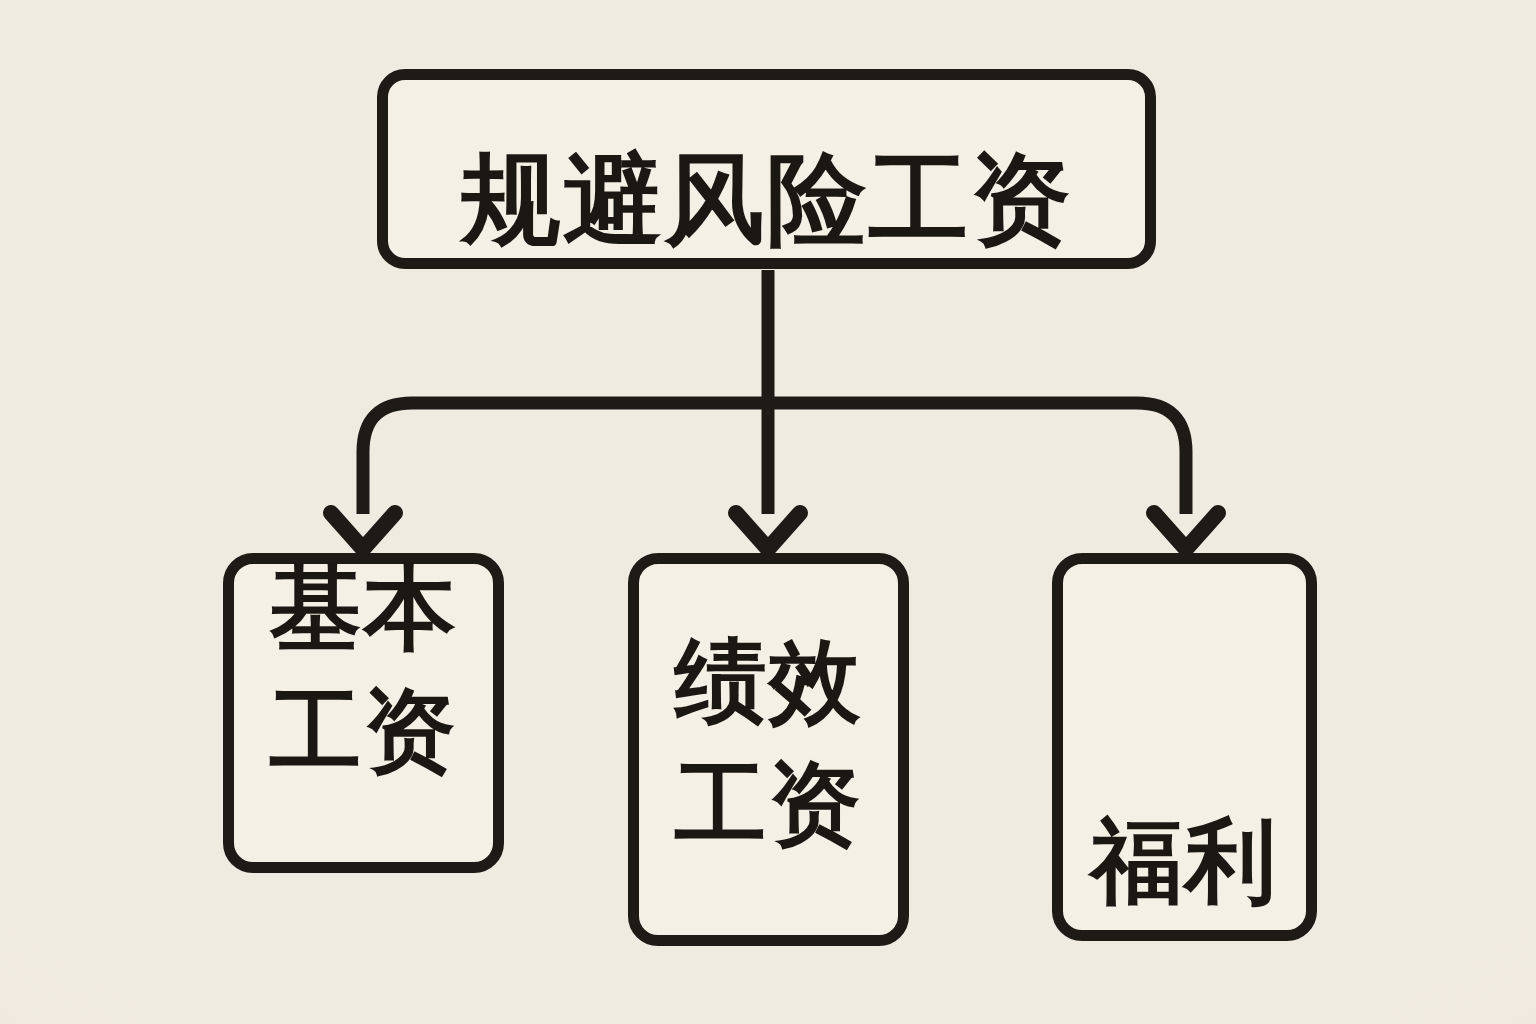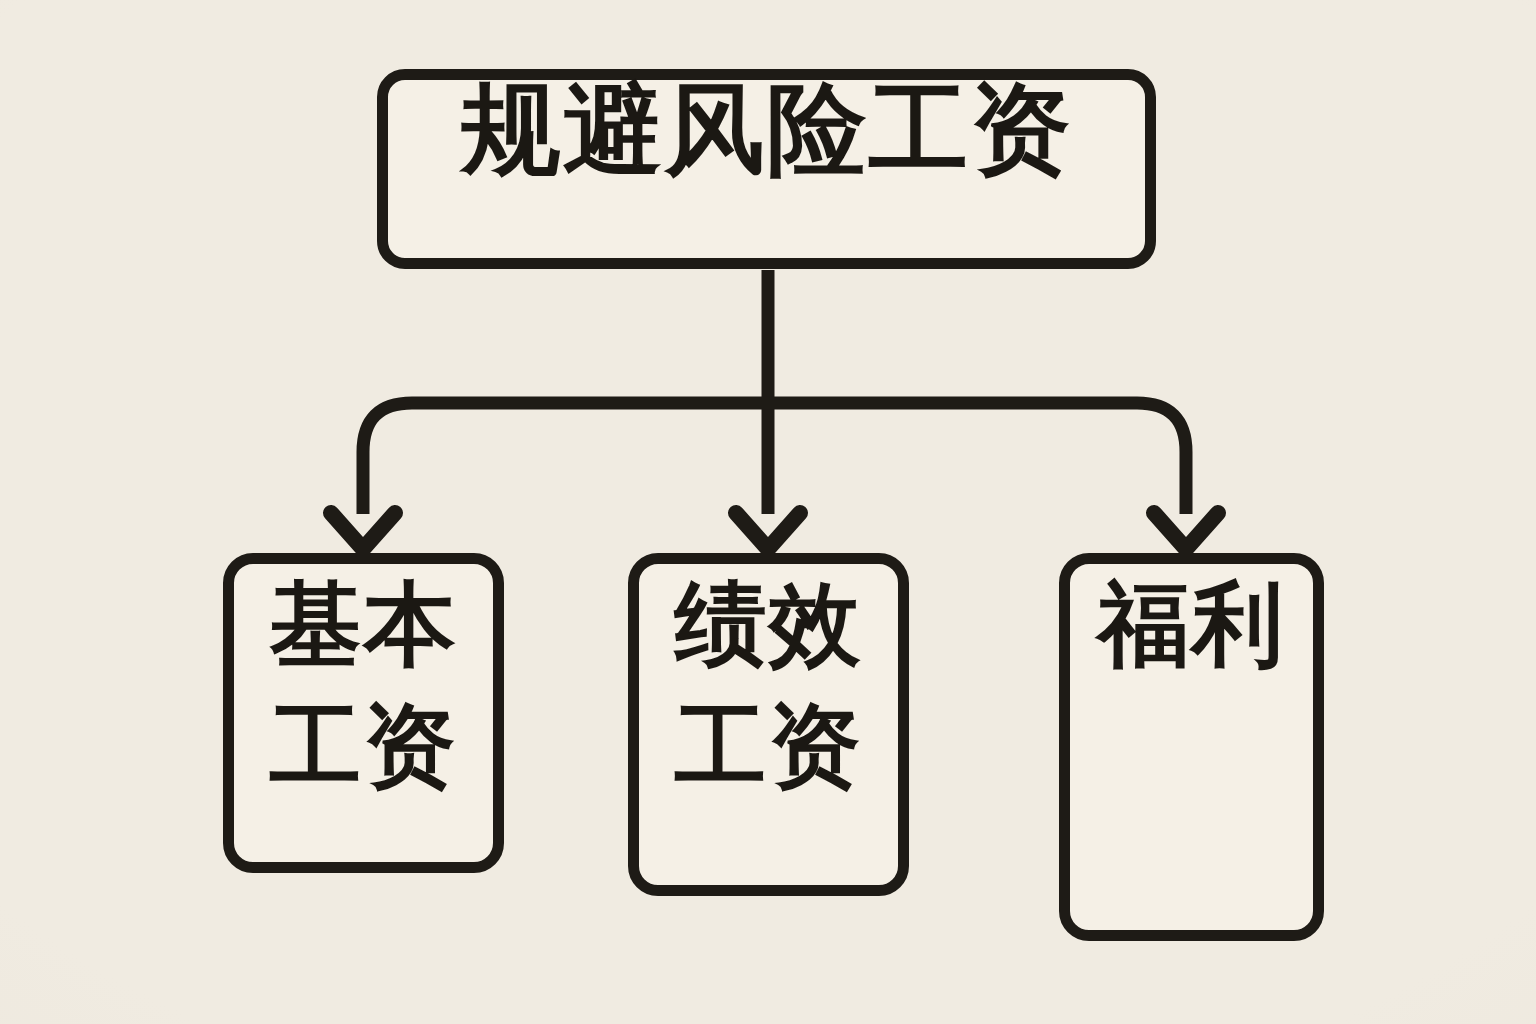--- a/index.html
+++ b/index.html
@@ -45,24 +45,25 @@
     stroke-linejoin: miter;
     stroke-miterlimit: 6;
   }
   .node {
     position: absolute;
     background: var(--node-fill);
     border: 11px solid var(--stroke);
     display: flex;
     flex-direction: column;
     align-items: center;
-    justify-content: flex-start;
+    justify-content: flex-end;
     color: var(--text);
     font-weight: 900;
     text-align: center;
+    font-family: Liberation Mono, monospace;
   }
   .node-root {
     left: 377px; top: 69px;
     width: 779px; height: 200px;
     border-radius: 28px;
     font-size: 100px;
     letter-spacing: 2px;
     line-height: 1;
   }
   .node-child {
@@ -71,26 +72,26 @@
     letter-spacing: 2px;
     line-height: 1.33;
   }
   .node-basic {
     left: 223px; top: 553px;
     width: 281px; height: 320px;
     padding-bottom: 62px;
   }
   .node-performance {
     left: 628px; top: 553px;
-    width: 281px; height: 343px;
+    width: 281px; height: 393px;
     padding-bottom: 62px;
   }
   .node-benefits {
     left: 1052px; top: 553px;
-    width: 265px; height: 388px; margin-left: 7px;
+    width: 265px; height: 388px;
   }
   .label-line { display: block; white-space: nowrap; }
 </style>
 </head>
 <body>
 
 <div class="canvas">
 
   <svg class="connectors" viewBox="0 0 1536 1024" xmlns="http://www.w3.org/2000/svg">
 

